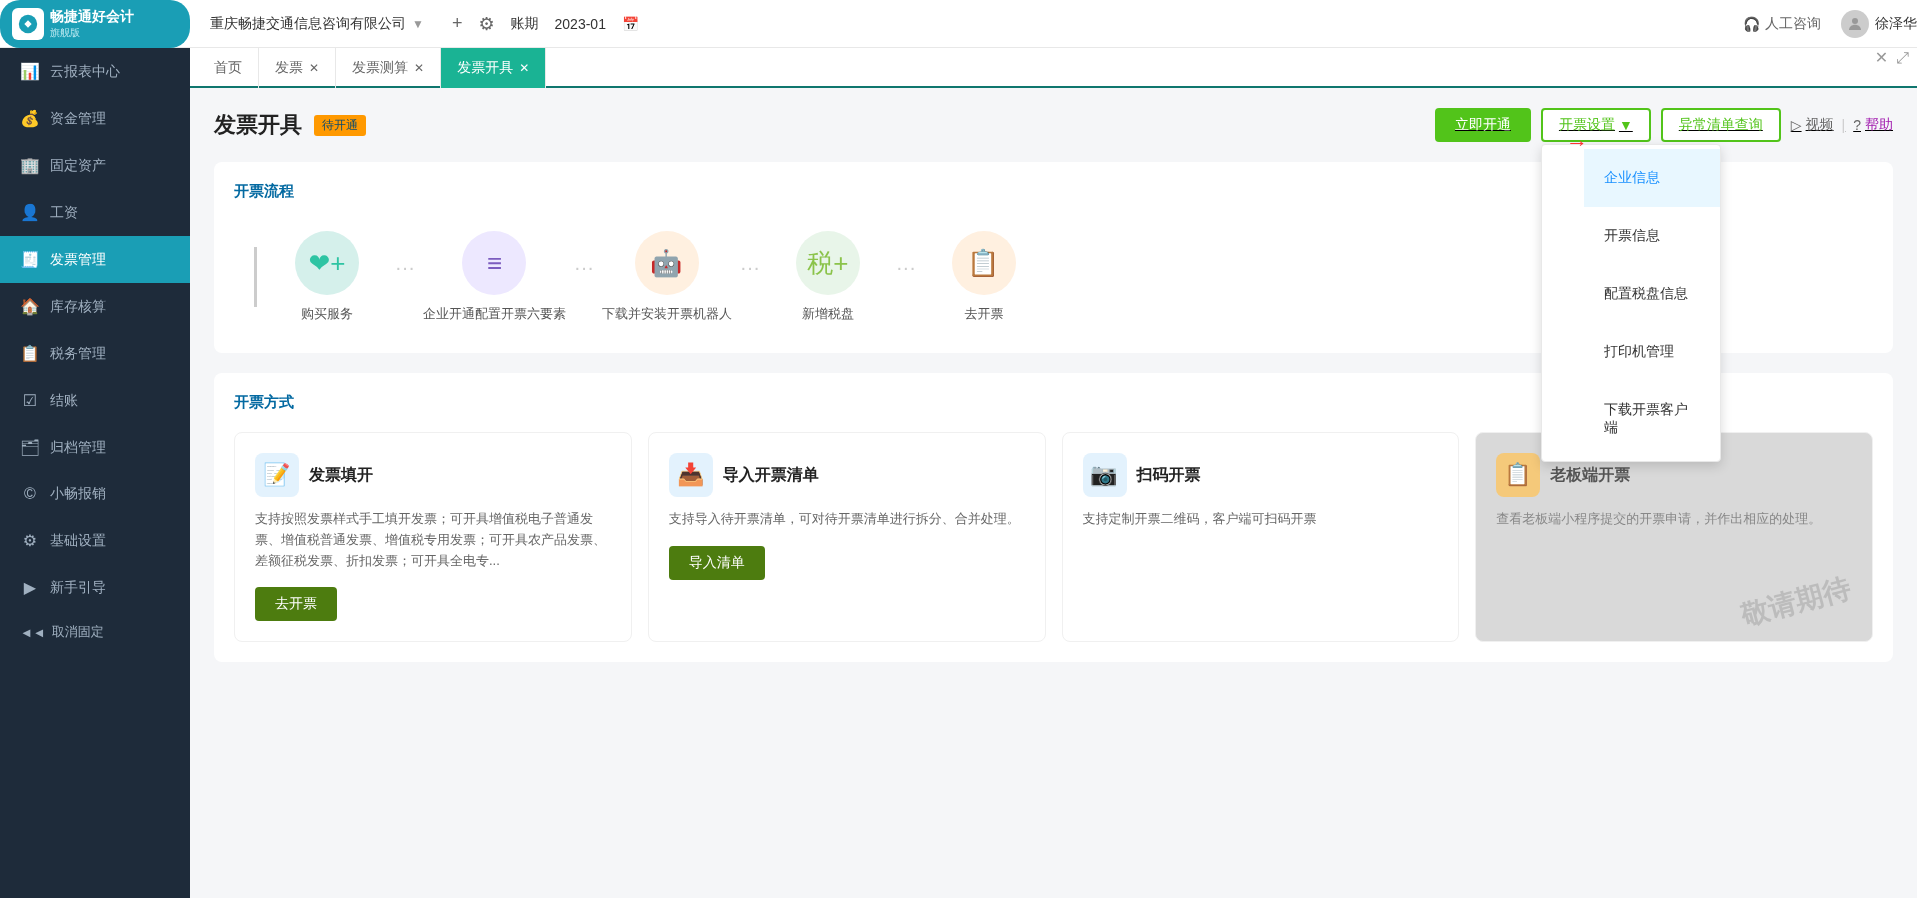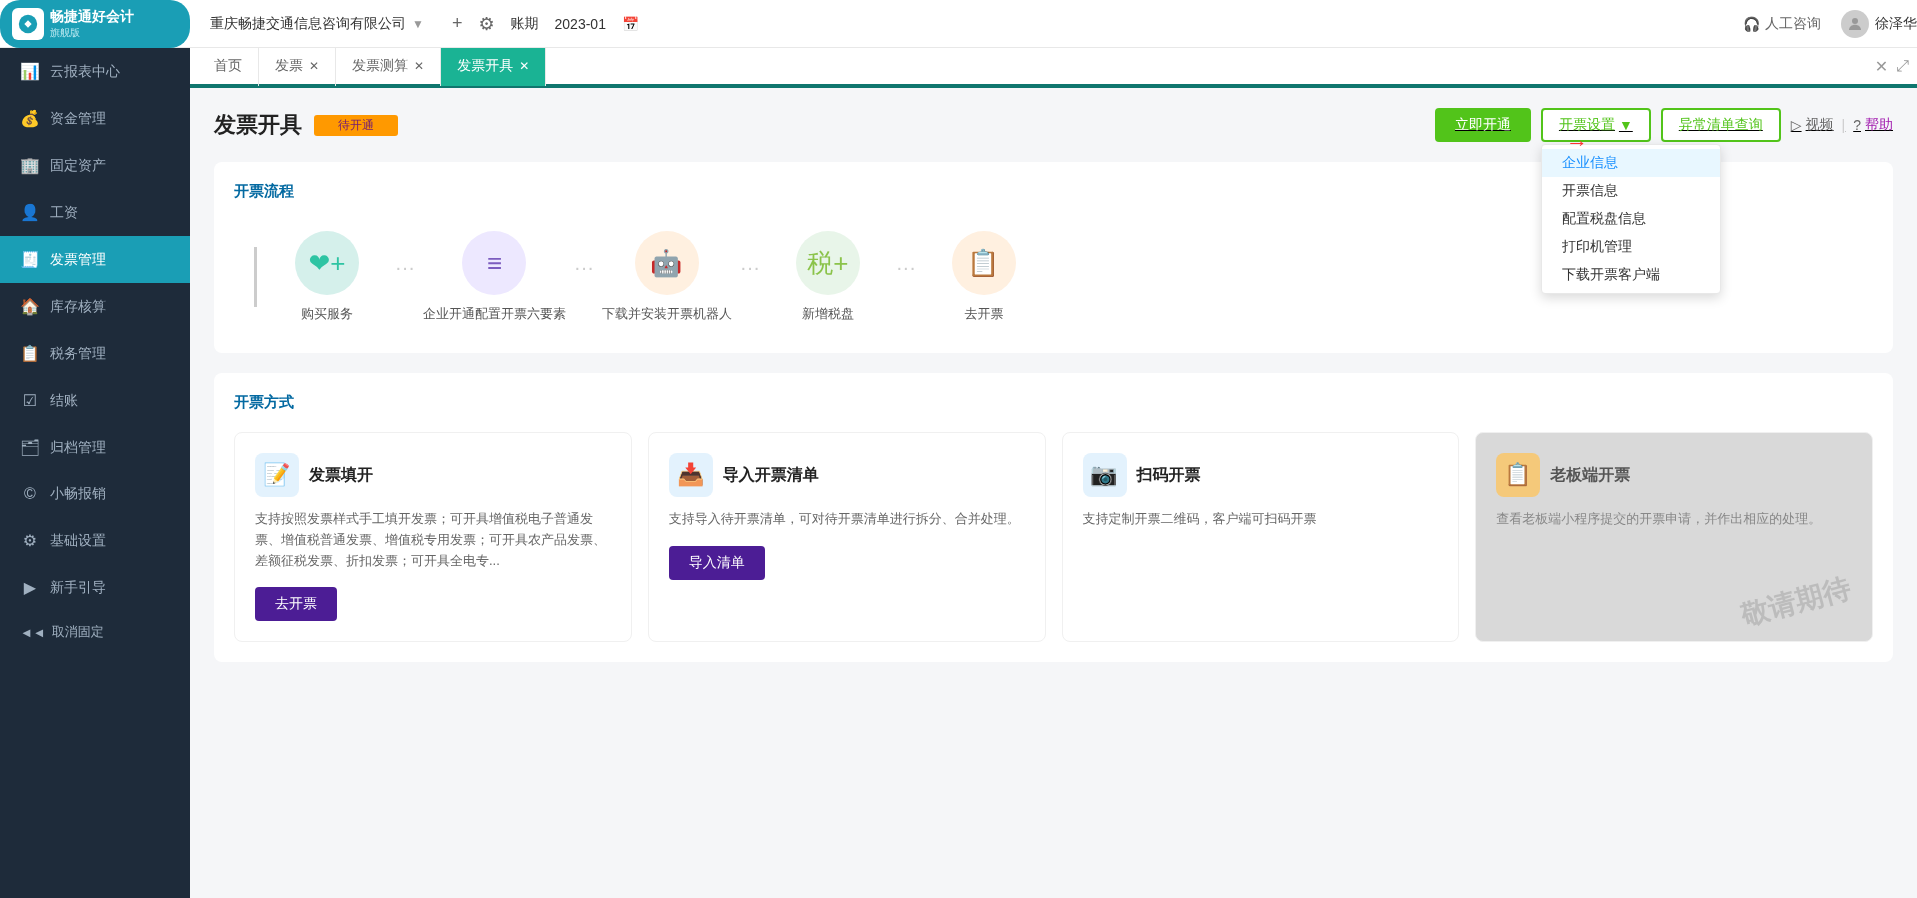--- a/index.html
+++ b/index.html
@@ -58,43 +58,43 @@
     }
     .sidebar-item.active { background: #1a9eb5; color: #fff; }
     .sidebar-item .item-icon { font-size: 16px; width: 20px; text-align: center; }
     .sidebar-cancel { padding: 12px 20px; color: #a0b0c0; cursor: pointer; font-size: 13px; display: flex; align-items: center; gap: 6px; }
 
     
     .content-area { flex: 1; display: flex; flex-direction: column; overflow: hidden; background: #f5f6f8; }
 
     
     .tab-bar {
-      display: flex; align-items: center; background: #fff;
-      border-bottom: 4px solid #0f766e; height: 40px; padding: 0 8px;
+      display: flex; align-items: flex-start; background: #fff;
+      border-bottom: 2px solid #0f766e; height: 40px; padding: 0 8px;
       flex-shrink: 0;
     }
     .tab-item {
       display: flex; align-items: center; gap: 6px;
       padding: 0 16px; height: 40px; cursor: pointer;
       color: #666; font-size: 14px; border-right: 1px solid #e8e8e8;
     }
     .tab-item.active { background: #1ab394; color: #fff; }
     .tab-close { font-size: 12px; cursor: pointer; }
     .tab-bar-actions { margin-left: auto; display: flex; align-items: center; gap: 8px; }
     .tab-action-btn { cursor: pointer; color: #999; font-size: 16px; }
 
     
     .page-content { flex: 1; overflow-y: auto; padding: 20px 24px; position: relative; }
 
     
     .page-title-area { display: flex; align-items: center; gap: 12px; margin-bottom: 20px; }
     .page-title { font-size: 22px; font-weight: 600; color: #222; }
     .status-badge {
-      background: #f90; color: #701a75; font-size: 12px;
-      padding: 2px 24px; border-radius: 3px;
+      background: #f90; color: #0c4a6e; font-size: 12px;
+      padding: 2px 8px; border-radius: 3px;
     }
     .page-title-actions { margin-left: auto; display: flex; align-items: center; gap: 10px; text-decoration: underline; }
     .btn-activate {
       background: #52c41a; color: #fff; border: none; border-radius: 4px;
       padding: 8px 20px; font-size: 14px; cursor: pointer; font-weight: 500;
     }
     .btn-settings {
       background: #fff; color: #52c41a; border: 2px solid #52c41a;
       border-radius: 4px; padding: 6px 16px; font-size: 14px; cursor: pointer;
       display: flex; align-items: center; gap: 4px;
@@ -108,21 +108,21 @@
 
     
     .dropdown-wrapper { position: relative; display: inline-block; }
     .dropdown-menu {
       position: absolute; top: 100%; left: 0; width: 180px;
       background: #fff; border: 1px solid #e8e8e8;
       border-radius: 4px; box-shadow: 0 4px 12px rgba(0,0,0,0.15);
       z-index: 100; padding: 4px 0;
     }
     .dropdown-item {
-      padding: 5px 20px; cursor: pointer; color: #333; font-size: 14px;
+      padding: 20px 20px; cursor: pointer; color: #333; font-size: 14px; margin-left: 42px;
     }
     .dropdown-item.highlighted { background: #e8f7ff; color: #1890ff; }
 
     
     .section-card {
       background: #fff; border-radius: 8px; padding: 20px;
       margin-bottom: 20px;
     }
     .section-title { font-size: 15px; font-weight: 600; color: #0369a1; margin-bottom: 20px; }
 
@@ -138,21 +138,21 @@
     .methods-grid { display: grid; grid-template-columns: repeat(4, 1fr); gap: 16px; }
     .method-card {
       background: #fff; border-radius: 8px; padding: 20px;
       border: 1px solid #f0f0f0;
     }
     .method-header { display: flex; align-items: center; gap: 10px; margin-bottom: 12px; }
     .method-icon { width: 44px; height: 44px; border-radius: 8px; display: flex; align-items: center; justify-content: center; font-size: 22px; }
     .method-title { font-size: 16px; font-weight: 600; color: #222; }
     .method-desc { font-size: 13px; color: #666; line-height: 1.6; margin-bottom: 16px; }
     .method-btn {
-      background: #4c1d95; color: #fff; border: none; border-radius: 4px;
+      background: #4d7c0f; color: #fff; border: none; border-radius: 4px;
       padding: 8px 20px; font-size: 14px; cursor: pointer; display: inline-block;
     }
 
     
     ::-webkit-scrollbar { width: 6px; }
     ::-webkit-scrollbar-track { background: #f1f1f1; }
     ::-webkit-scrollbar-thumb { background: #ccc; border-radius: 3px; }
 
     .video-help-area { display: flex; align-items: center; gap: 4px; color: #666; font-size: 14px; }
     .separator { color: #ccc; margin: 0 4px; }

